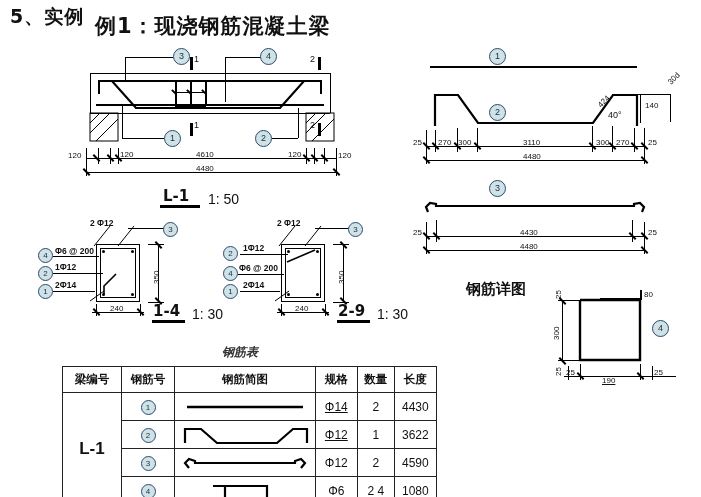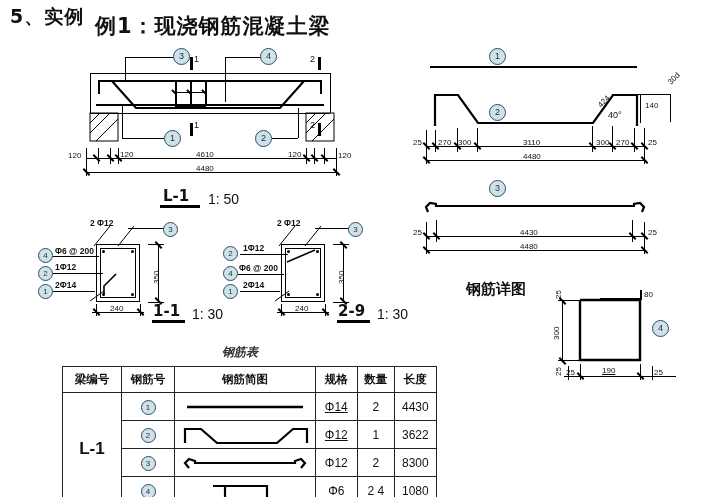--- a/index.html
+++ b/index.html
@@ -286,21 +286,21 @@
   <div class="bub" style="left:112px;top:30px;">4</div>
 
   <div class="hl" style="left:24px;top:86px;width:112px;"></div>
   <div class="vl" style="left:28px;top:76px;height:14px;"></div>
   <div class="vl" style="left:40px;top:74px;height:16px;"></div>
   <div class="vl" style="left:100px;top:74px;height:16px;"></div>
   <div class="vl" style="left:112px;top:76px;height:14px;"></div>
   <div class="tick" style="left:36px;top:85px;"></div>
   <div class="tick" style="left:96px;top:85px;"></div>
   <div class="dim" style="left:26px;top:78px;">25</div>
-  <div class="dim" style="left:62px;top:76px;text-decoration:underline;">190</div>
+  <div class="dim" style="left:62px;top:86px;text-decoration:underline;">190</div>
   <div class="dim" style="left:114px;top:78px;">25</div>
 </div>
 
 <div class="abs" style="left:30px;top:218px;width:200px;height:112px;">
 
   <div class="lbl" style="left:60px;top:0px;">2 Φ12</div>
   <div class="hl" style="left:98px;top:10px;width:42px;"></div>
   <div class="bub sm" style="left:133px;top:4px;">3</div>
 
   <svg class="abs" style="left:58px;top:8px;" width="60" height="22">
@@ -345,21 +345,21 @@
   <div class="tick" style="left:106px;top:93px;"></div>
   <div class="dim" style="left:80px;top:86px;">240</div>
 
   <div class="vl" style="left:128px;top:26px;height:58px;"></div>
   <div class="hl" style="left:118px;top:26px;width:16px;"></div>
   <div class="hl" style="left:118px;top:84px;width:16px;"></div>
   <div class="tick" style="left:124px;top:26px;"></div>
   <div class="tick" style="left:124px;top:82px;"></div>
   <div class="dimv" style="left:122px;top:66px;">350</div>
 
-  <div class="ttlsec" style="left:123px;top:84px;">1-1</div>
+  <div class="ttlsec" style="left:123px;top:84px;">1-4</div>
   <div class="ul" style="left:122px;top:102px;width:33px;"></div>
   <div class="ttlscale" style="left:162px;top:88px;">1: 30</div>
 </div>
 
 <div class="abs" style="left:215px;top:218px;width:200px;height:112px;">
   <div class="lbl" style="left:62px;top:0px;">2 Φ12</div>
   <div class="hl" style="left:100px;top:10px;width:40px;"></div>
   <div class="bub sm" style="left:133px;top:4px;">3</div>
   <svg class="abs" style="left:58px;top:8px;" width="60" height="22">
       <line x1="22" y1="0" x2="6" y2="20" stroke="#000" stroke-width="1"></line>
@@ -459,21 +459,21 @@
       <td>
         <span class="bub sm" style="position:relative;display:inline-block;">3</span>
       </td>
       <td>
         <svg width="132" height="18" style="margin:0 auto;">
           <polyline points="10,14 6,9 10,5 16,7 16,9 116,9 116,7 122,5 126,9 122,14" fill="none" stroke="#000" stroke-width="2.2"></polyline>
         </svg>
       </td>
       <td class="spec">Φ12</td>
       <td>2</td>
-      <td>8300</td>
+      <td>4590</td>
     </tr>
     <tr>
       <td>
         <span class="bub sm" style="position:relative;display:inline-block;">4</span>
       </td>
       <td>
         <svg width="132" height="22" style="margin:0 auto;">
           <polyline points="42,6 88,6 88,18 46,18 46,6 34,6" fill="none" stroke="#000" stroke-width="2.2"></polyline>
         </svg>
       </td>

